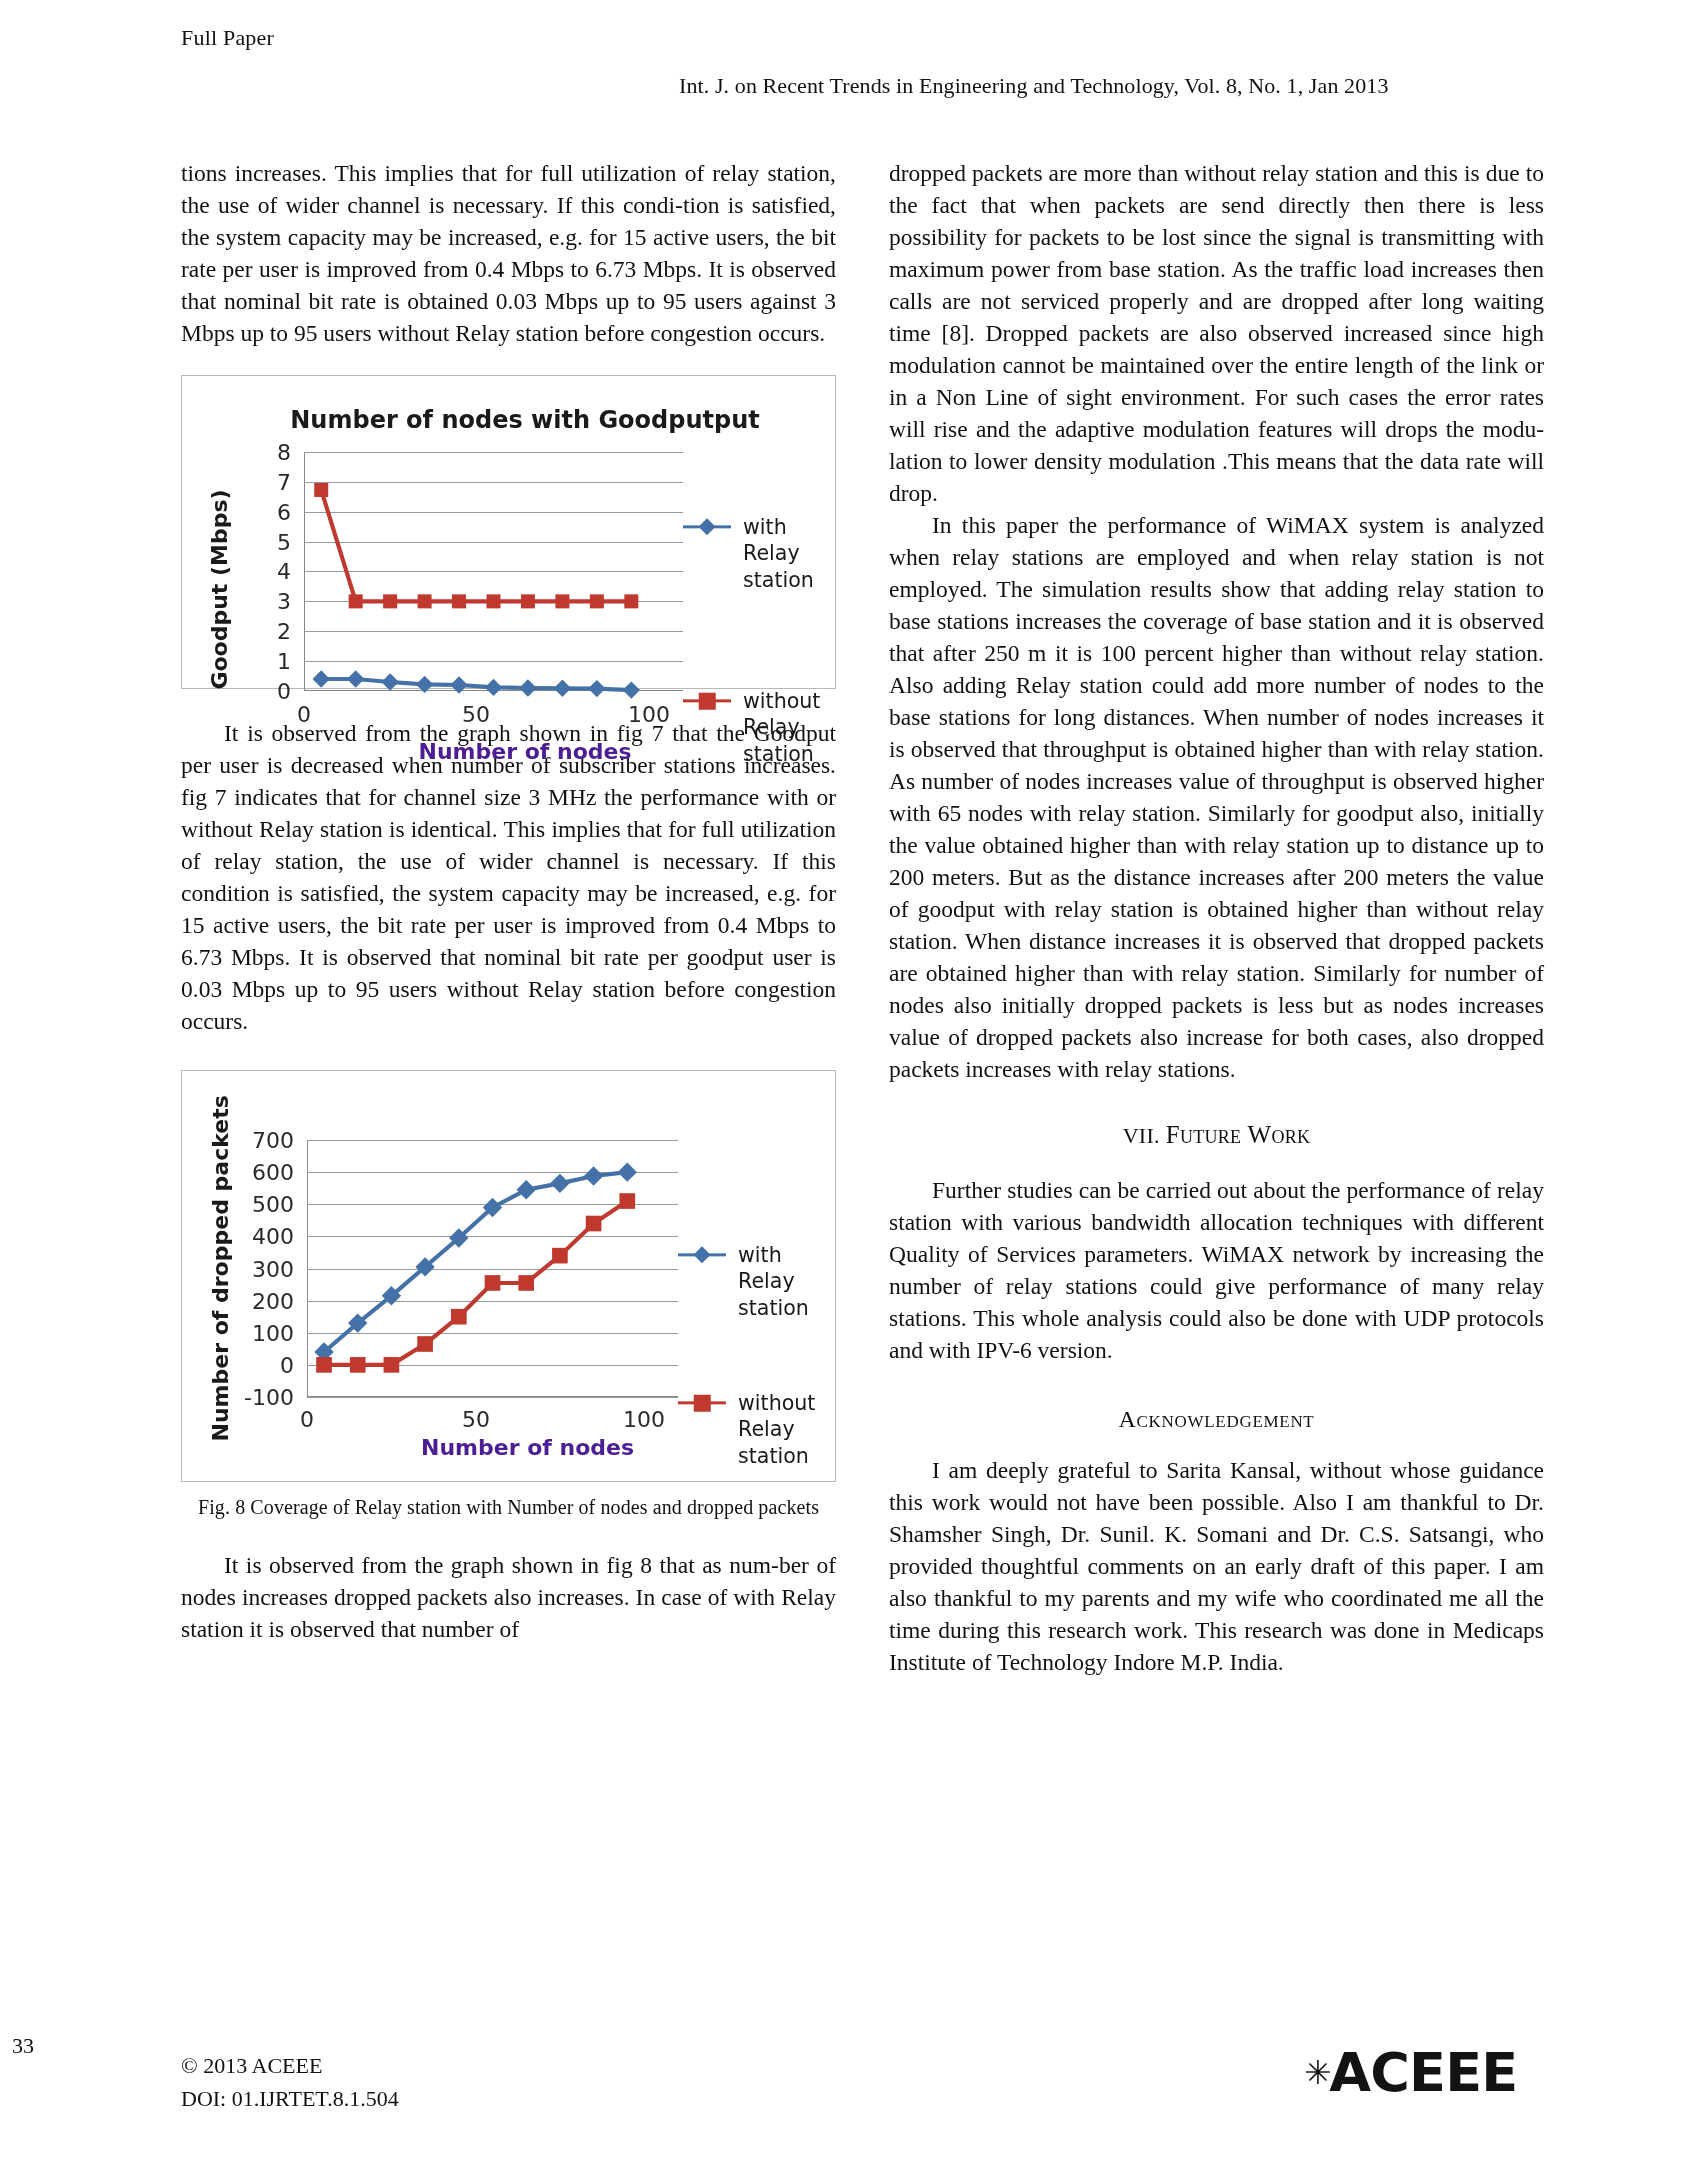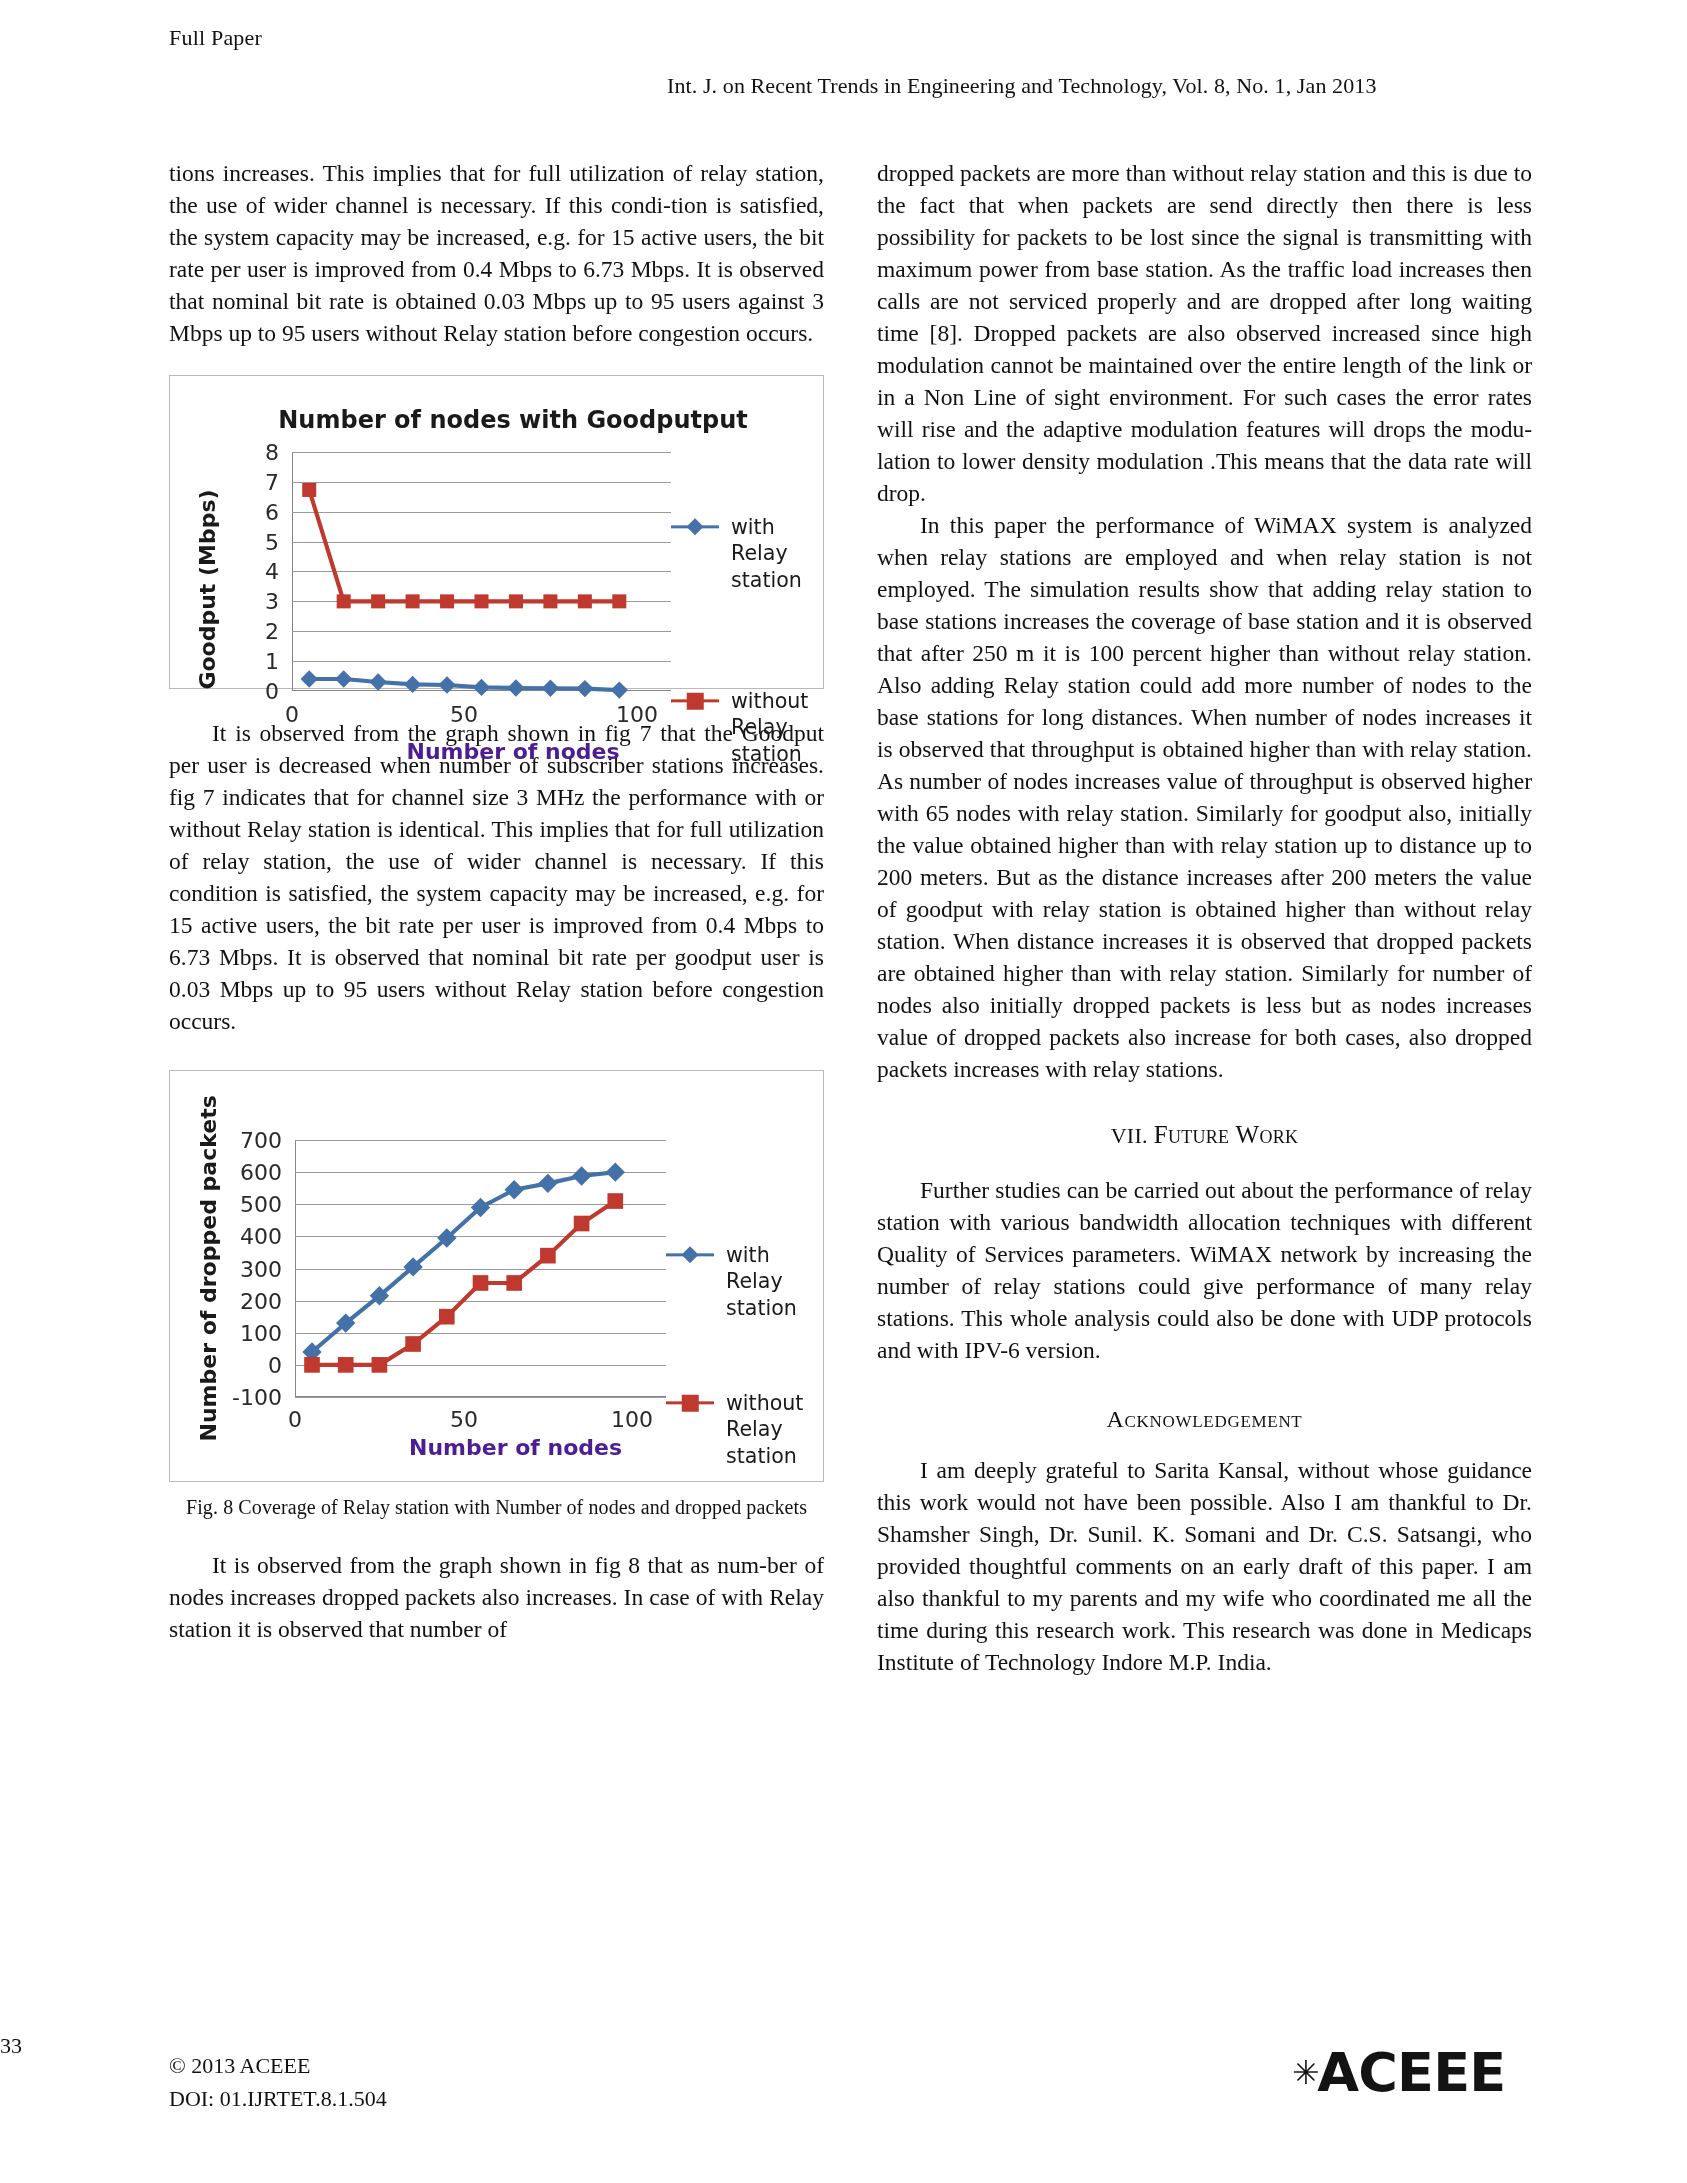--- a/index.html
+++ b/index.html
@@ -3,21 +3,21 @@
 <meta charset="utf-8">
 <style>
   html, body { margin:0; padding:0; background:#ffffff; }
   body {
     width:1687px; height:2183px;
     font-family:"Liberation Serif", serif;
     color:#111;
     position:relative;
     overflow:hidden;
   }
-  .page { position:absolute; inset:0; }
+  .page { position:absolute; inset:0;margin-left:12px; }
 
   
   .hdr-left {
     position:absolute; left:169px; top:25px;
     font-size:22px; letter-spacing:0.2px;
   }
   .hdr-right {
     position:absolute; left:667px; top:73px;
     font-size:22px; letter-spacing:0.1px;
   }

